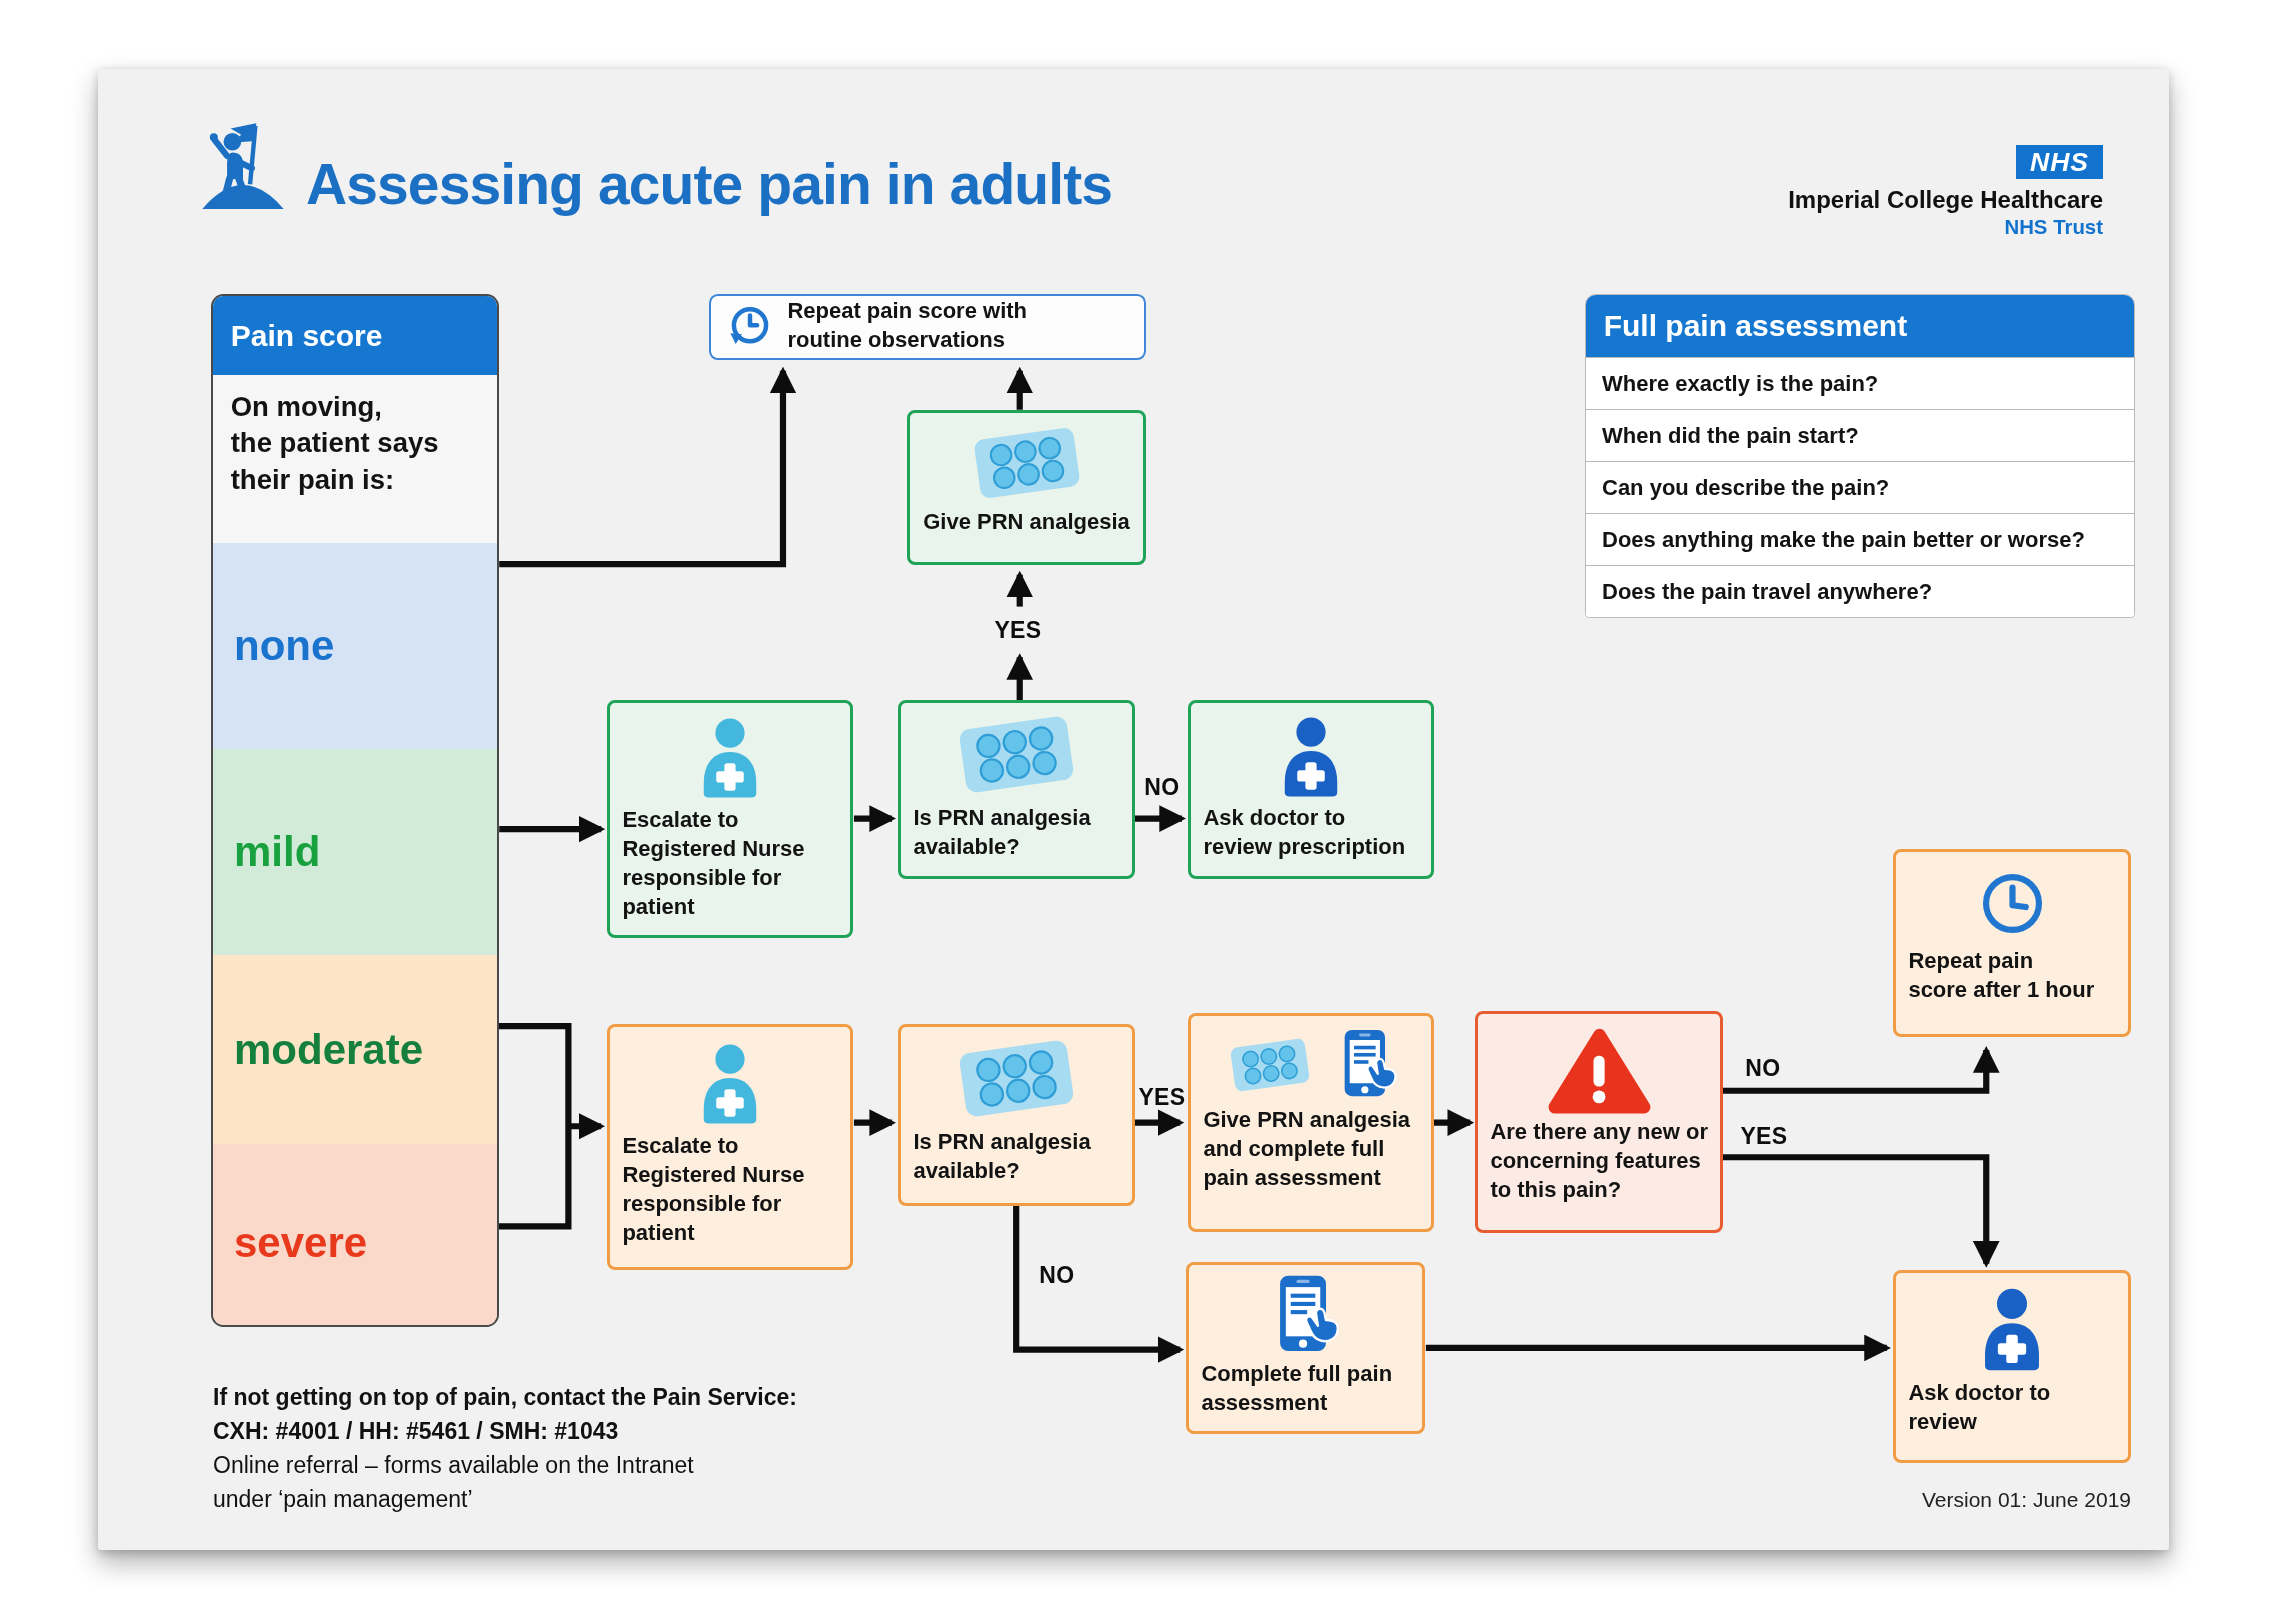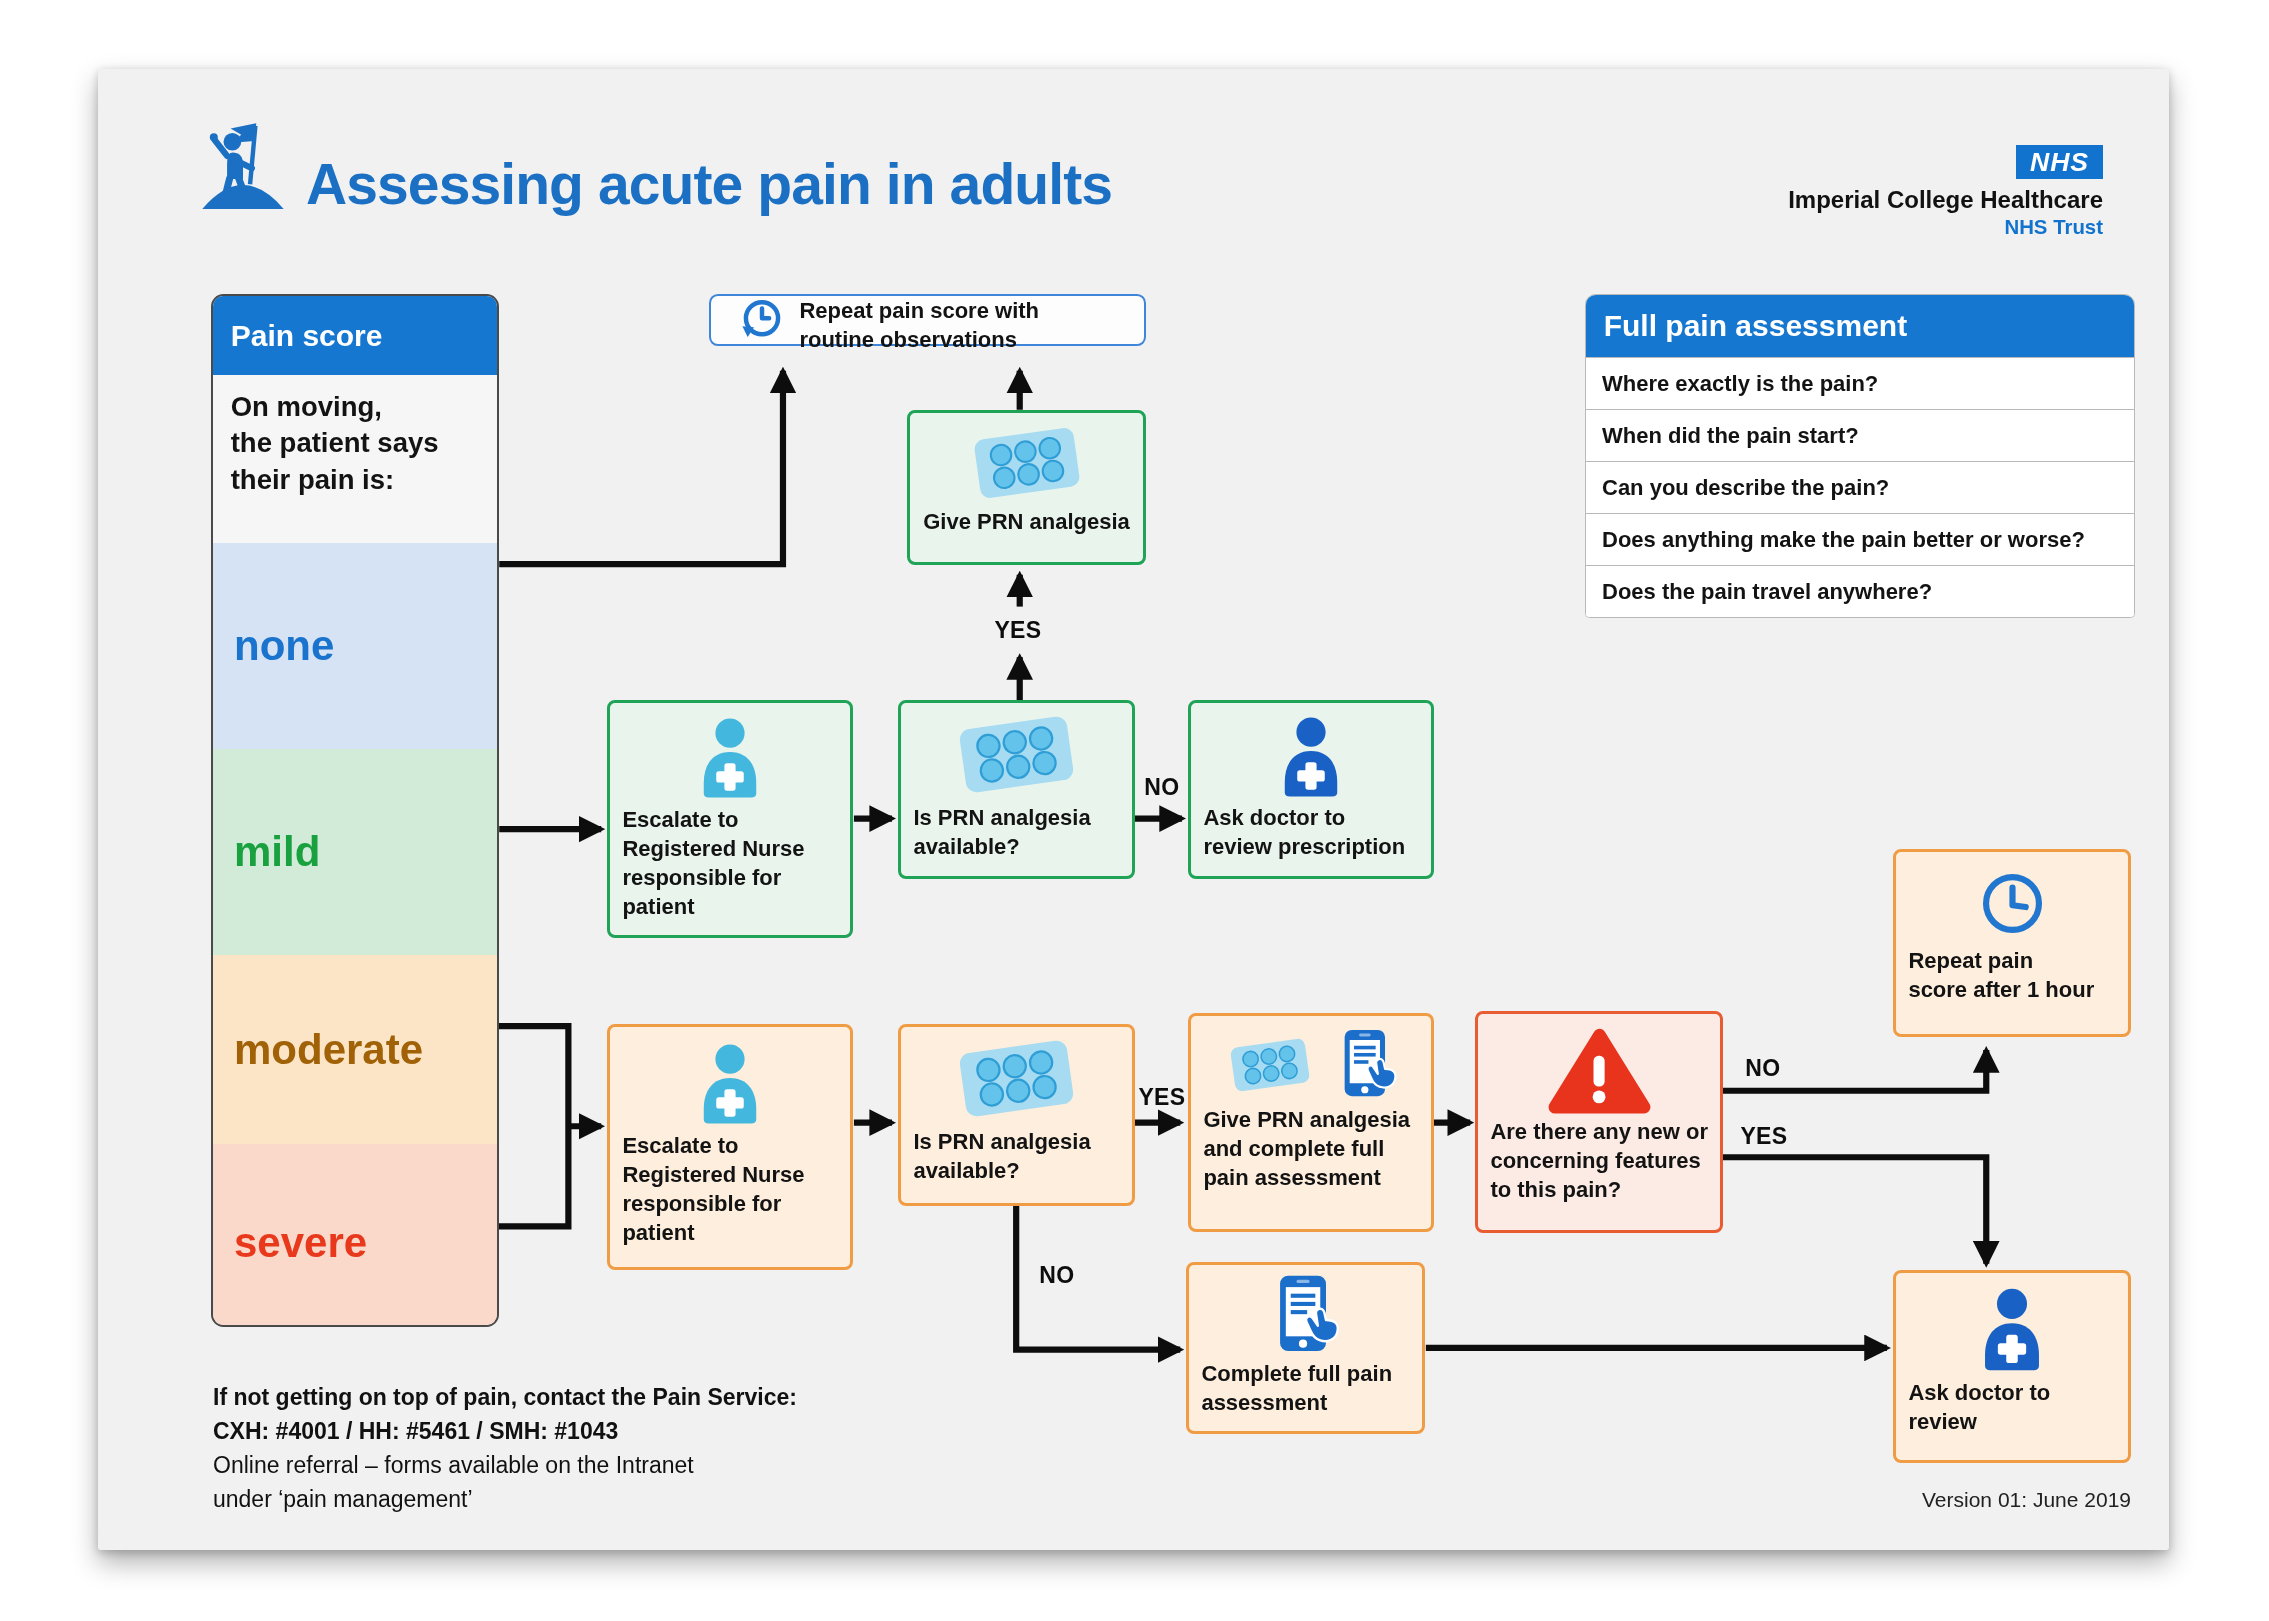--- a/index.html
+++ b/index.html
@@ -100,37 +100,37 @@
     <div class="pp-intro">On moving,
 the patient says
 their pain is:</div>
     <div class="band" style="height:206px;background:#d6e3f4">
       <span style="color:#1a73cd">none</span>
     </div>
     <div class="band" style="height:206px;background:#d2ebd8">
       <span style="color:#18a13e">mild</span>
     </div>
     <div class="band" style="height:189px;background:#fce5c7">
-      <span style="color:#a16207">moderate</span>
+      <span style="color:#15803d">moderate</span>
     </div>
     <div class="band" style="height:197px;background:#fad9cb">
       <span style="color:#e8391d">severe</span>
     </div>
   </div>
 
   <div class="fa">
     <div class="fa-header">Full pain assessment</div>
     <div class="fa-row">Where exactly is the pain?</div>
     <div class="fa-row">When did the pain start?</div>
     <div class="fa-row">Can you describe the pain?</div>
     <div class="fa-row">Does anything make the pain better or worse?</div>
     <div class="fa-row">Does the pain travel anywhere?</div>
   </div>
 
-  <div class="node bluebox" style="left:709px;top:294px;width:437px;height:52px;padding-left:26px;">
+  <div class="node bluebox" style="left:709px;top:294px;width:437px;height:66px;padding-left:14px;">
     <svg width="50" height="50" viewBox="0 0 56 56">
       <circle cx="28" cy="26" r="18" fill="none" stroke="#2176cf" stroke-width="5"></circle>
       <path d="M28 15 L28 26 L36 26" fill="none" stroke="#2176cf" stroke-width="5" stroke-linecap="round" stroke-linejoin="round"></path>
       <path d="M6 35 L12 47 L19 36 Z" fill="#2176cf"></path>
     </svg>
     <div class="box-label" style="margin-top:0">Repeat pain score with
 routine observations</div>
   </div>
 
   <div class="node green" style="left:907px;top:410px;width:239px;height:155px;">

